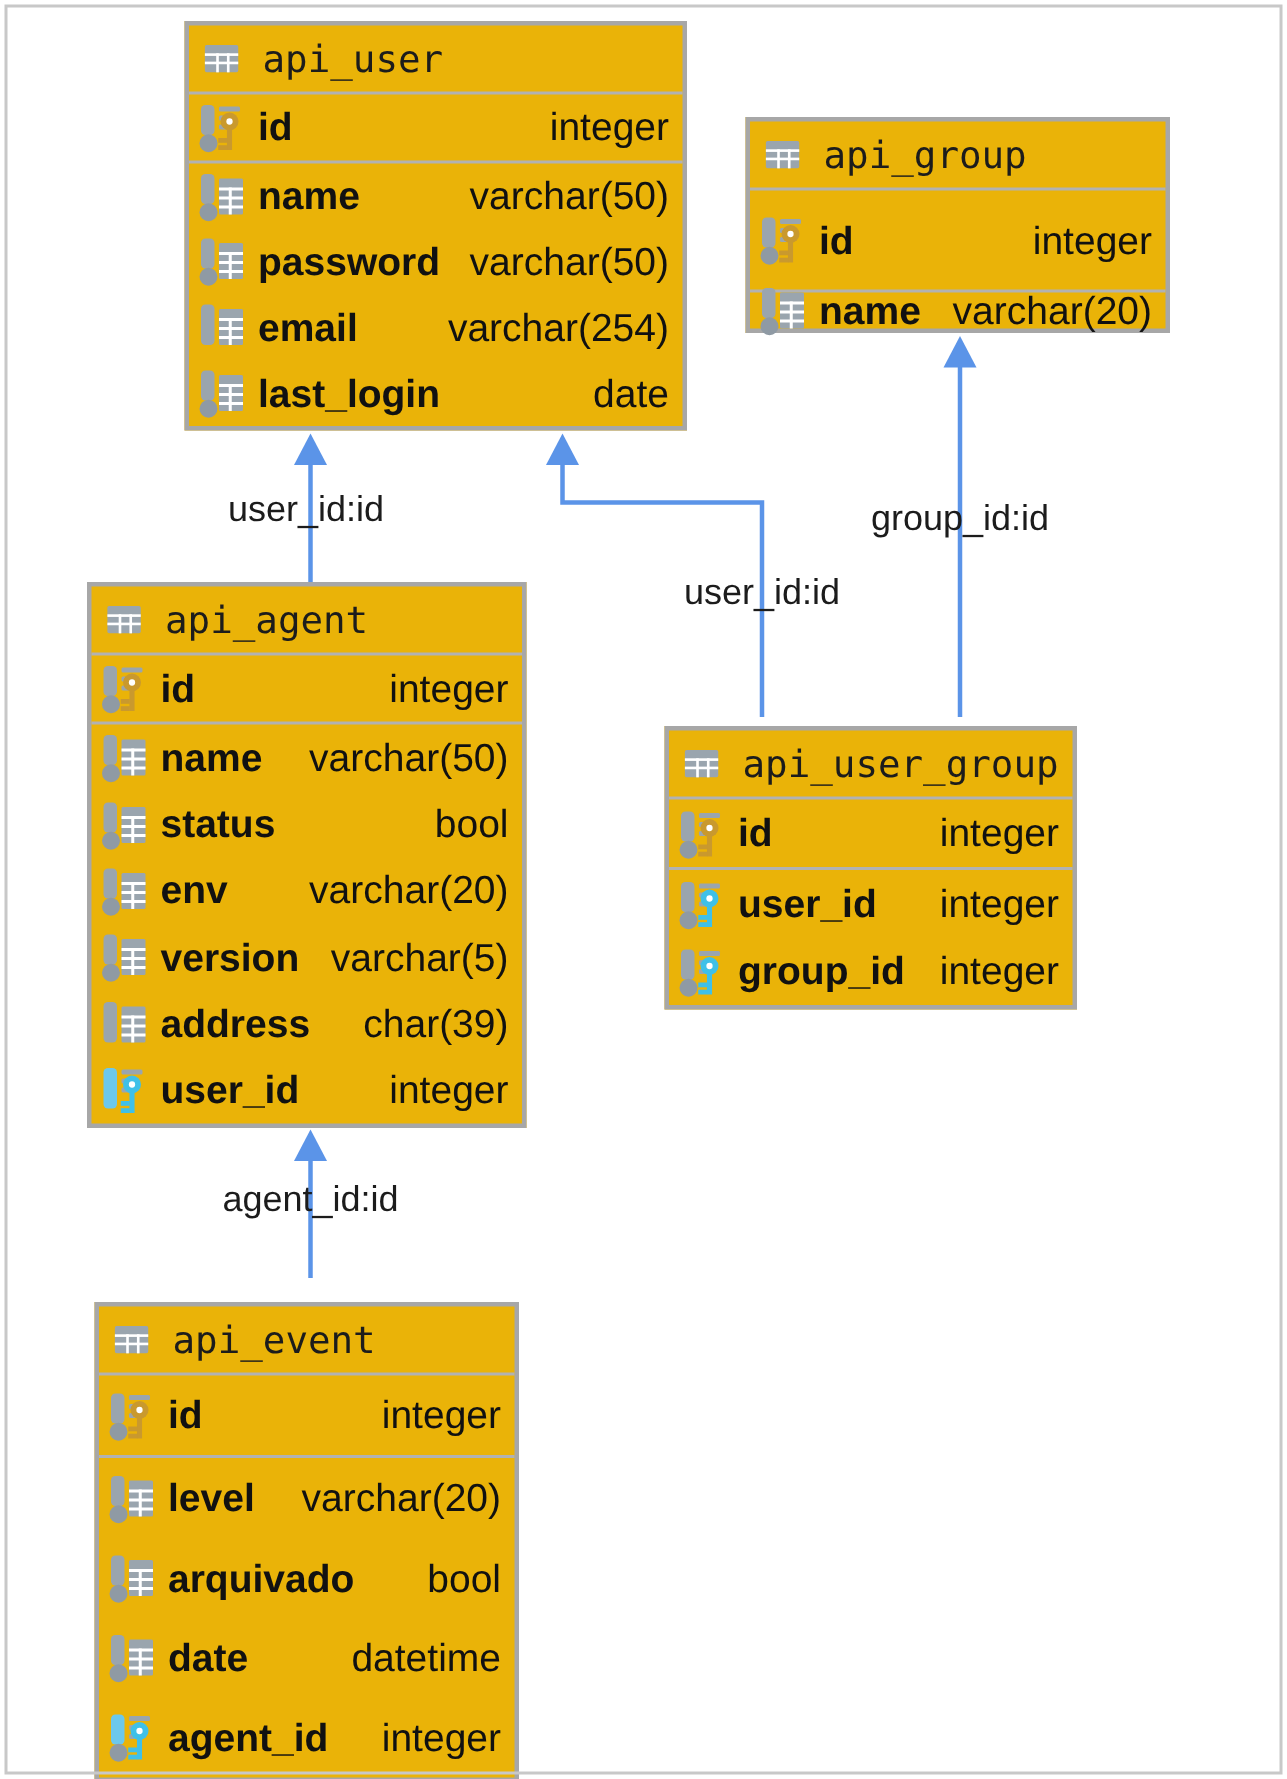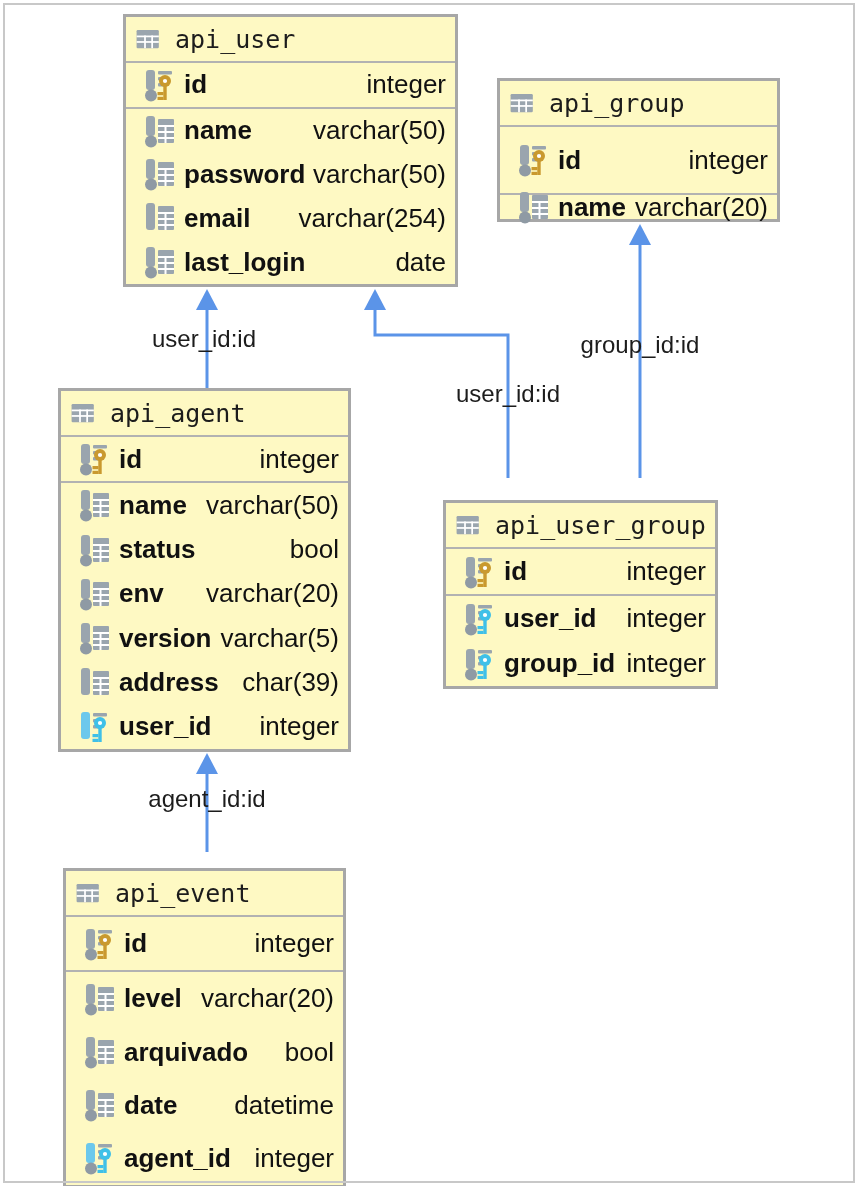--- a/index.html
+++ b/index.html
@@ -11,33 +11,33 @@
     position:absolute;left:3px;top:3px;right:3px;bottom:3px;
     border:2px solid #c8c8c8;pointer-events:none;z-index:50;
   }
   .canvas{position:absolute;left:0;top:0;width:858px;height:1186px;}
   svg.edges{position:absolute;left:0;top:0;z-index:1;}
   .edge-label{
     font-family:"Liberation Sans",sans-serif;font-size:24px;fill:#1c1c1c;
   }
   .tables-layer{position:absolute;left:0;top:0;width:100%;height:100%;z-index:2;}
   .table-node{
-    position:absolute;background:#fef9c3;border:3px solid #a7a7a7;
+    position:absolute;background:#eab308;border:3px solid #a7a7a7;
     box-sizing:border-box;display:flex;flex-direction:column;
   }
   .tbl-header{
     flex:0 0 44px;display:flex;align-items:center;
     border-bottom:2px solid #b2b2b2;padding-left:9px;
   }
   .tbl-header .tbl-name{
     font-family:"DejaVu Sans Mono","Liberation Mono",monospace;
     font-size:25px;color:#1c1c1c;margin-left:13px;white-space:nowrap;
   }
   .col-row{
-    flex:1 1 0;display:flex;align-items:center;padding-left:17px;min-height:0;
+    flex:1 1 0;display:flex;align-items:center;padding-left:5px;min-height:0;
   }
   .col-row.sep{border-top:2px solid #b2b2b2;justify-content:flex-end;}
   .col-icon{flex:0 0 34px;width:34px;height:34px;display:block;}
   .col-name{
     font-weight:bold;font-size:26px;color:#111111;margin-left:7px;white-space:nowrap;
   }
   .col-type{
     margin-left:auto;font-size:26px;color:#111111;padding-right:9px;white-space:nowrap;
   }
 </style>
@@ -322,21 +322,21 @@
               <circle cx="22" cy="13" r="2.1" fill="#ffffff"></circle>
               <rect x="20.3" y="18" width="3.4" height="14" fill="#3fc0e8"></rect>
               <rect x="14.5" y="24" width="6" height="3.2" fill="#3fc0e8"></rect>
               <rect x="14.5" y="28.8" width="6" height="3.2" fill="#3fc0e8"></rect>
             </svg>
           </span>
           <span class="col-name">user_id</span>
           <span class="col-type">integer</span>
         </div>
       </div>
-      <div class="table-node" style="left: 443px; top: 500px; width: 275px; height: 189px;">
+      <div class="table-node" style="left: 443px; top: 484px; width: 275px; height: 189px;">
         <div class="tbl-header">
           <span style="display: flex;">
             <svg width="27" height="27" viewBox="0 0 34 34" xmlns="http://www.w3.org/2000/svg">
               <rect x="2" y="5" width="28" height="23" rx="1.5" fill="#9aa5ae"></rect>
               <rect x="2" y="12" width="28" height="2.2" fill="#ffffff"></rect>
               <rect x="2" y="19" width="28" height="2.2" fill="#ffffff"></rect>
               <rect x="11.5" y="12" width="2.2" height="16" fill="#ffffff"></rect>
               <rect x="20.5" y="12" width="2.2" height="16" fill="#ffffff"></rect>
             </svg>
           </span>

